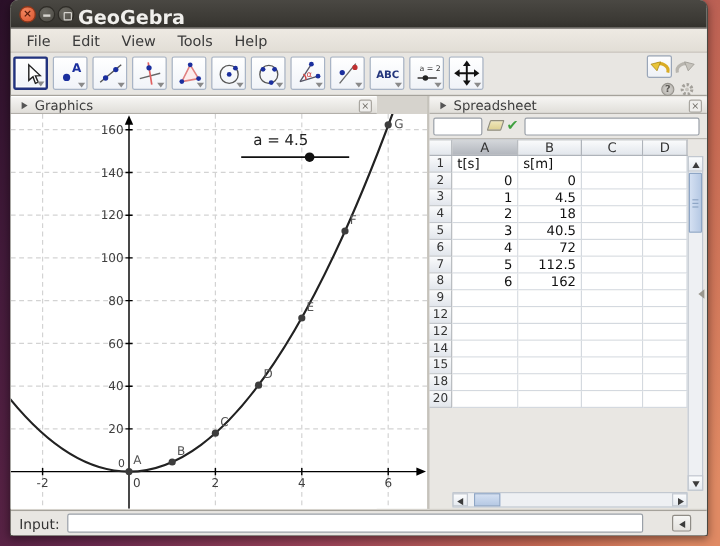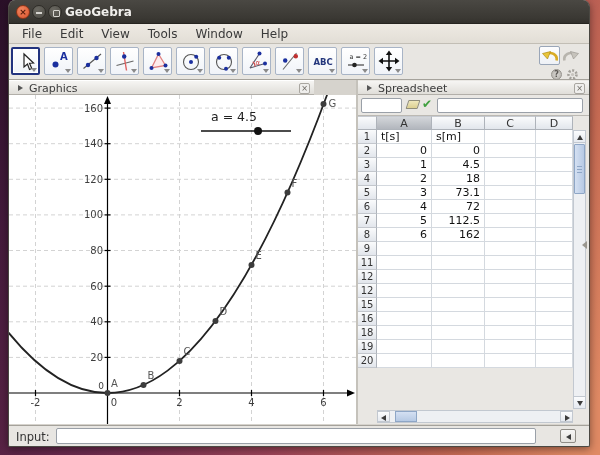--- a/index.html
+++ b/index.html
@@ -20,21 +20,21 @@
     font-size:9px; line-height:12px; text-align:center; }
   .winbtn.close { left:7px; background:radial-gradient(circle at 35% 30%, #f2855e, #d9542e);
     border:1px solid #8e3518; color:#561b0b; font-weight:bold; }
   .winbtn.min, .winbtn.max { background:radial-gradient(circle at 35% 30%, #6a6861, #4c4a44);
     border:1px solid #2e2c27; color:#d6d4cf; }
   .winbtn.min { left:23px; }
   .winbtn.max { left:39px; }
   .winbtn.min::after { content:""; position:absolute; left:3px; right:3px; top:6px; height:1.5px; background:#d6d4cf; }
   .winbtn.max::after { content:""; position:absolute; left:3.5px; top:3.5px; width:5px; height:5px;
     border:1.5px solid #d6d4cf; border-radius:1px; }
-  .title-text { position:absolute; left:56px; top:5px; color:#f0efec; font-size:12px; font-weight:bold; }
+  .title-text { position:absolute; left:56px; top:5px; color:#f0efec; font-size:16px; font-weight:bold; }
 
   
   .menubar { position:absolute; left:0; top:24px; right:0; height:20px;
     background:linear-gradient(#eeeae3,#e2ded6); border-bottom:1px solid #c2beb5;
     display:flex; align-items:center; padding-left:4px;text-align:center; }
   .menu-item { font-size:12px; color:#3a3a3a; padding:2px 9px; }
 
   
   .toolbar { position:absolute; left:0; top:44px; right:0; height:36px;
     background:#e8e6e2; border-bottom:1px solid #a5a29b; }
@@ -145,21 +145,20 @@
     <div class="winbtn min"></div>
     <div class="winbtn max"></div>
     <div class="title-text">GeoGebra</div>
   </div>
 
   <div class="menubar">
     <span class="menu-item">File</span>
     <span class="menu-item">Edit</span>
     <span class="menu-item">View</span>
     <span class="menu-item">Tools</span>
-    <span class="menu-item">Window</span>
     <span class="menu-item">Help</span>
   </div>
 
   <div class="toolbar">
     <div class="tools">
       <div class="tbtn sel">
         <svg width="22" height="22">
           <polygon points="8,3 8,16 11.5,13 13.5,18.5 15.8,17.5 13.5,12.2 17.5,12" fill="#fff" stroke="#222" stroke-width="1.2"></polygon>
         </svg>
           <span class="dd"></span>
@@ -418,21 +417,21 @@
           <div class="sp-row">
             <div class="row-hdr">4</div>
             <div class="sp-cell w0 num">2</div>
             <div class="sp-cell w1 num">18</div>
             <div class="sp-cell w2"></div>
             <div class="sp-cell w3"></div>
           </div>
           <div class="sp-row">
             <div class="row-hdr">5</div>
             <div class="sp-cell w0 num">3</div>
-            <div class="sp-cell w1 num">73.1</div>
+            <div class="sp-cell w1 num">40.5</div>
             <div class="sp-cell w2"></div>
             <div class="sp-cell w3"></div>
           </div>
           <div class="sp-row">
             <div class="row-hdr">6</div>
             <div class="sp-cell w0 num">4</div>
             <div class="sp-cell w1 num">72</div>
             <div class="sp-cell w2"></div>
             <div class="sp-cell w3"></div>
           </div>
@@ -451,63 +450,49 @@
             <div class="sp-cell w3"></div>
           </div>
           <div class="sp-row">
             <div class="row-hdr">9</div>
             <div class="sp-cell w0"></div>
             <div class="sp-cell w1"></div>
             <div class="sp-cell w2"></div>
             <div class="sp-cell w3"></div>
           </div>
           <div class="sp-row">
-            <div class="row-hdr">11</div>
-            <div class="sp-cell w0"></div>
-            <div class="sp-cell w1"></div>
-            <div class="sp-cell w2"></div>
-            <div class="sp-cell w3"></div>
-          </div>
-          <div class="sp-row">
             <div class="row-hdr">12</div>
             <div class="sp-cell w0"></div>
             <div class="sp-cell w1"></div>
             <div class="sp-cell w2"></div>
             <div class="sp-cell w3"></div>
           </div>
           <div class="sp-row">
             <div class="row-hdr">12</div>
             <div class="sp-cell w0"></div>
             <div class="sp-cell w1"></div>
             <div class="sp-cell w2"></div>
             <div class="sp-cell w3"></div>
           </div>
           <div class="sp-row">
+            <div class="row-hdr">14</div>
+            <div class="sp-cell w0"></div>
+            <div class="sp-cell w1"></div>
+            <div class="sp-cell w2"></div>
+            <div class="sp-cell w3"></div>
+          </div>
+          <div class="sp-row">
             <div class="row-hdr">15</div>
             <div class="sp-cell w0"></div>
             <div class="sp-cell w1"></div>
             <div class="sp-cell w2"></div>
             <div class="sp-cell w3"></div>
           </div>
           <div class="sp-row">
-            <div class="row-hdr">16</div>
-            <div class="sp-cell w0"></div>
-            <div class="sp-cell w1"></div>
-            <div class="sp-cell w2"></div>
-            <div class="sp-cell w3"></div>
-          </div>
-          <div class="sp-row">
             <div class="row-hdr">18</div>
-            <div class="sp-cell w0"></div>
-            <div class="sp-cell w1"></div>
-            <div class="sp-cell w2"></div>
-            <div class="sp-cell w3"></div>
-          </div>
-          <div class="sp-row">
-            <div class="row-hdr">19</div>
             <div class="sp-cell w0"></div>
             <div class="sp-cell w1"></div>
             <div class="sp-cell w2"></div>
             <div class="sp-cell w3"></div>
           </div>
           <div class="sp-row">
             <div class="row-hdr">20</div>
             <div class="sp-cell w0"></div>
             <div class="sp-cell w1"></div>
             <div class="sp-cell w2"></div>

